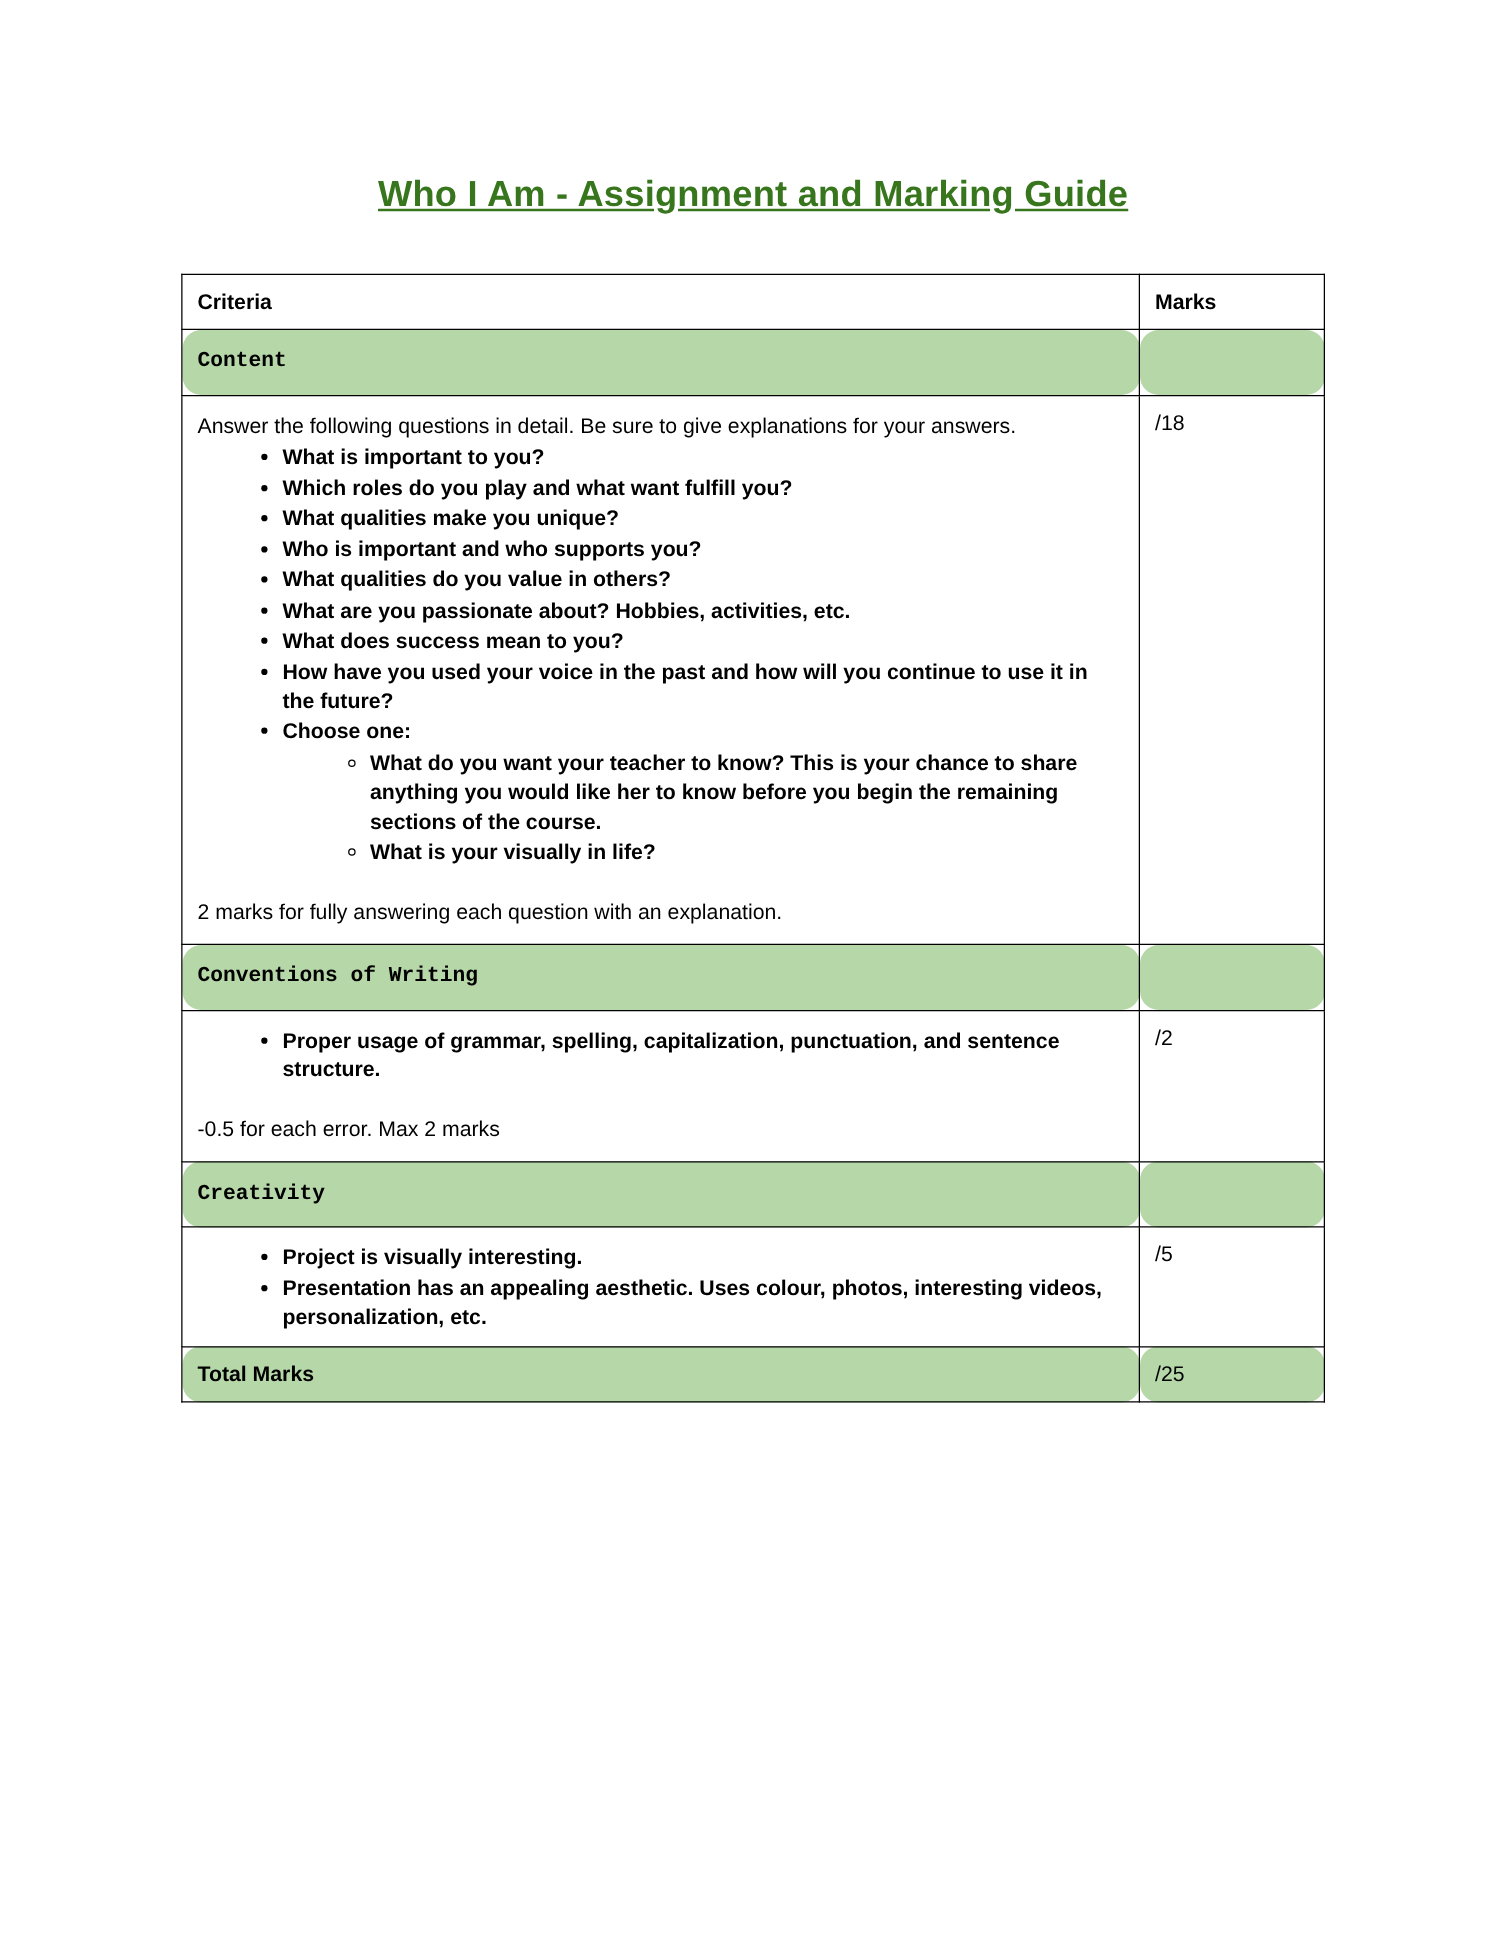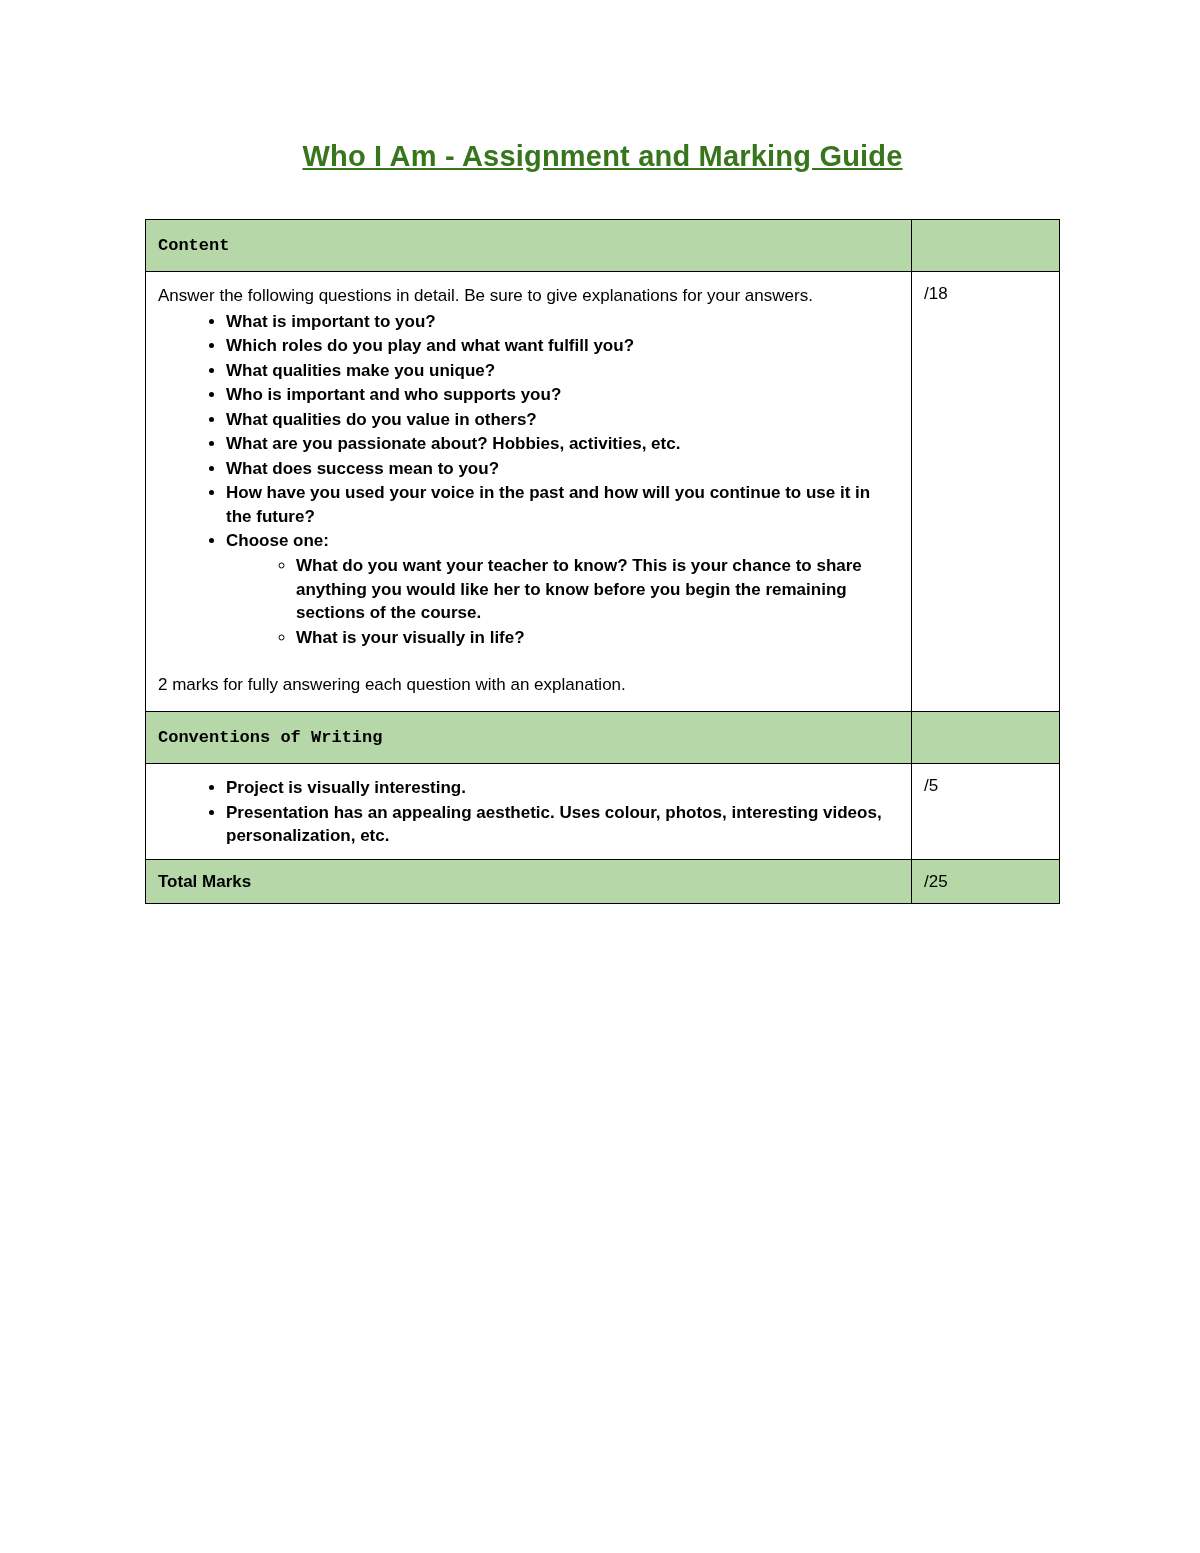--- a/index.html
+++ b/index.html
@@ -1,20 +1,20 @@
 <!DOCTYPE html>
 <html style="--title-color: #38761d; --section-bg: #b6d7a8; --border-color: #000000;"><head>
 <meta charset="utf-8">
 <style>
   :root {
     --title-color: #38761d;
     --section-bg: #b6d7a8;
     --border-color: #000000;
   }
-  * { box-sizing: border-box; }
+  * { box-sizing: border-box; border-radius: 15px; }
   html, body {
     margin: 0;
     padding: 0;
     background: #ffffff;
     font-family: "Liberation Sans", sans-serif;
     color: #000000;
   }
   .page {
     width: 1200px;
     min-height: 1553px;
@@ -101,20 +101,24 @@
 
   <h1 class="doc-title">Who I Am - Assignment and Marking Guide</h1>
 
   <table class="rubric">
     <colgroup>
       <col class="col-criteria">
       <col class="col-marks">
     </colgroup>
 
     <tbody>
+        <tr>
+      <th class="header-cell">Criteria</th>
+      <th class="header-cell">Marks</th>
+    </tr>
 
     <tr class="section-row">
       <td>Content</td>
       <td></td>
     </tr>
 
     <tr>
       <td>
         <p class="intro">Answer the following questions in detail.  Be sure to give explanations for your answers.</p>
         <ul class="bullets">
@@ -137,21 +141,34 @@
         <p class="bold-note">2 marks for fully answering each question with an explanation.</p>
       </td>
       <td class="marks-cell">/18</td>
     </tr>
 
     <tr class="section-row">
       <td>Conventions of Writing</td>
       <td></td>
     </tr>
 
+    <tr>
+      <td>
+        <ul class="bullets">
+          <li>Proper usage of grammar, spelling, capitalization, punctuation, and sentence structure.</li>
+        </ul>
+        <p class="bold-note">-0.5 for each error.  Max 2 marks</p>
+      </td>
+      <td class="marks-cell">/2</td>
+    </tr>
 
+    <tr class="section-row">
+      <td>Creativity</td>
+      <td></td>
+    </tr>
 
     <tr>
       <td>
         <ul class="bullets">
           <li>Project is visually interesting.</li>
           <li>Presentation has an appealing aesthetic.  Uses colour, photos, interesting videos, personalization, etc.</li>
         </ul>
       </td>
       <td class="marks-cell">/5</td>
     </tr>

